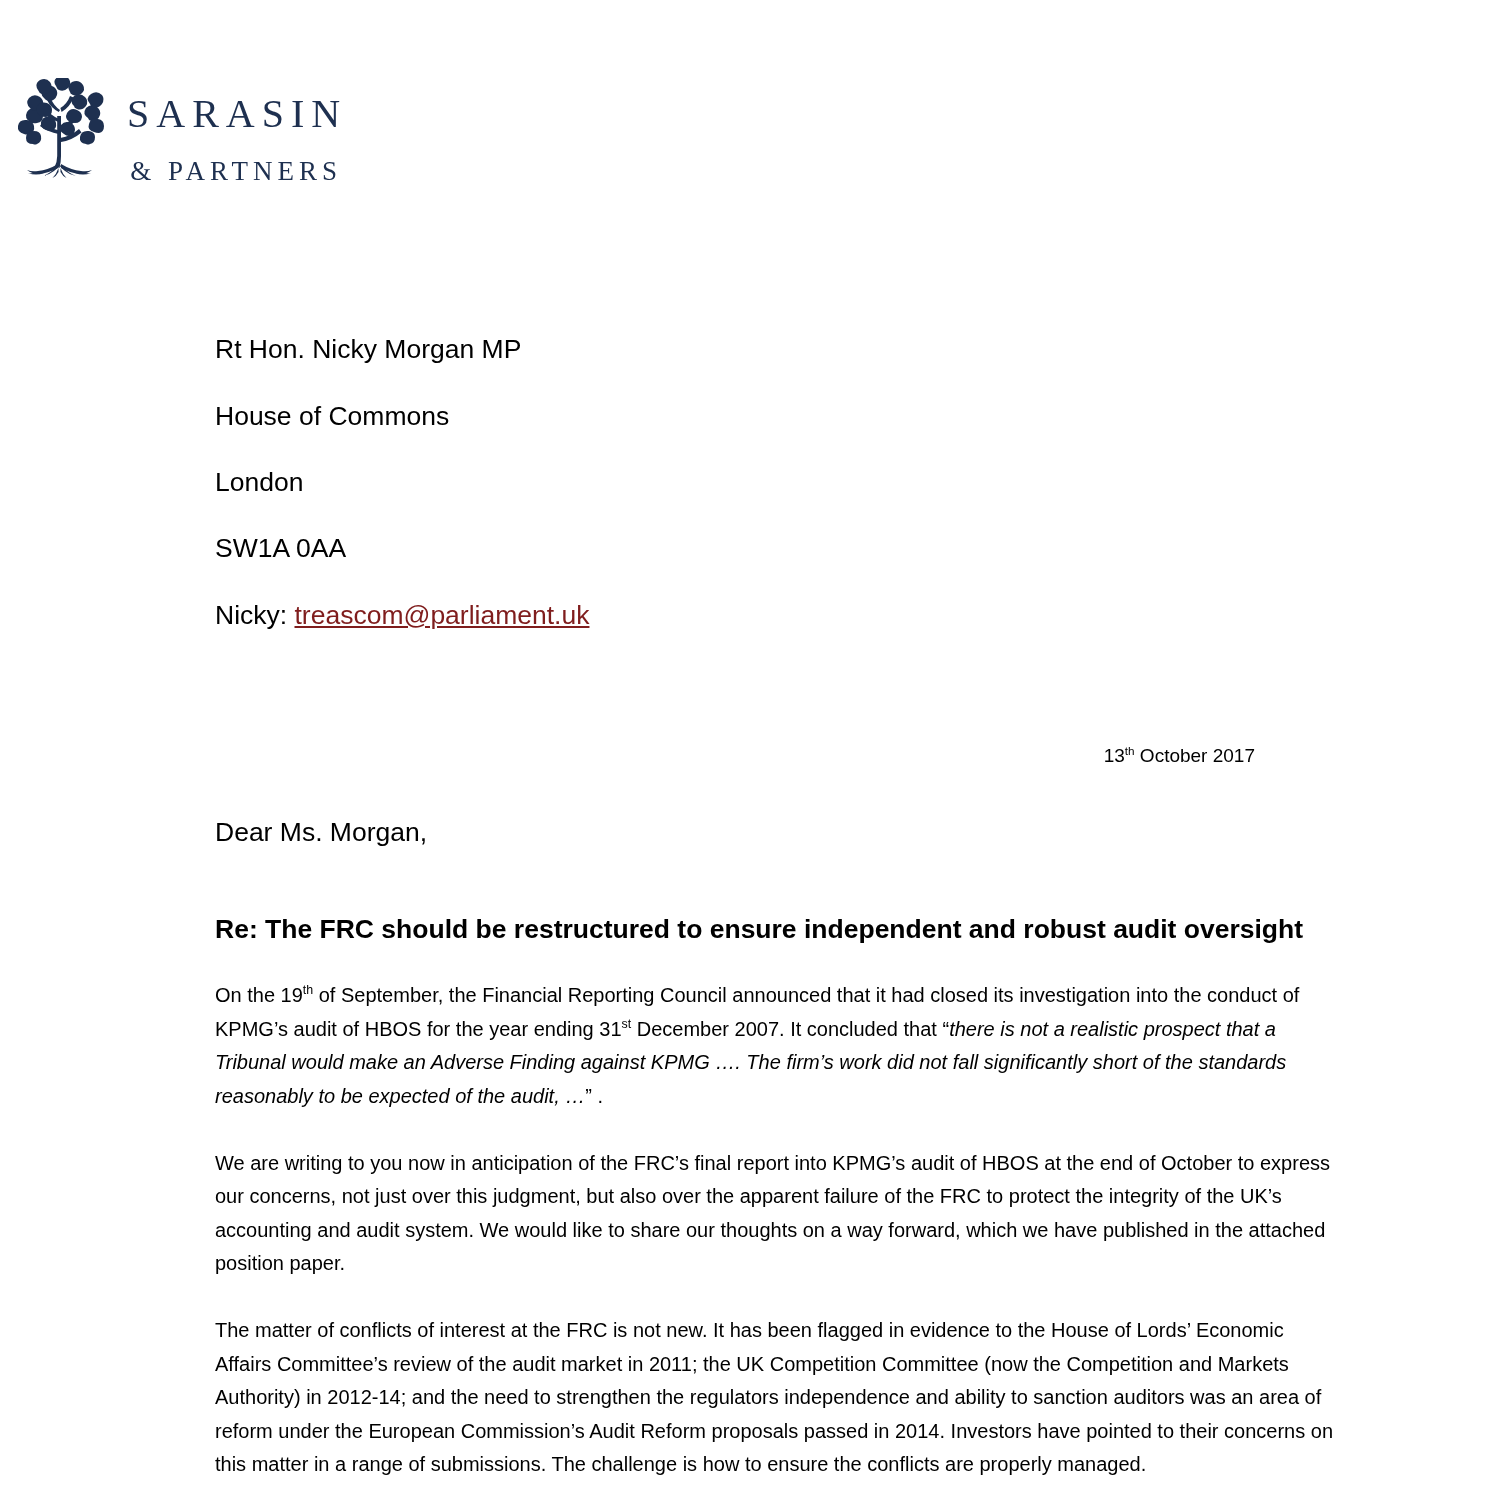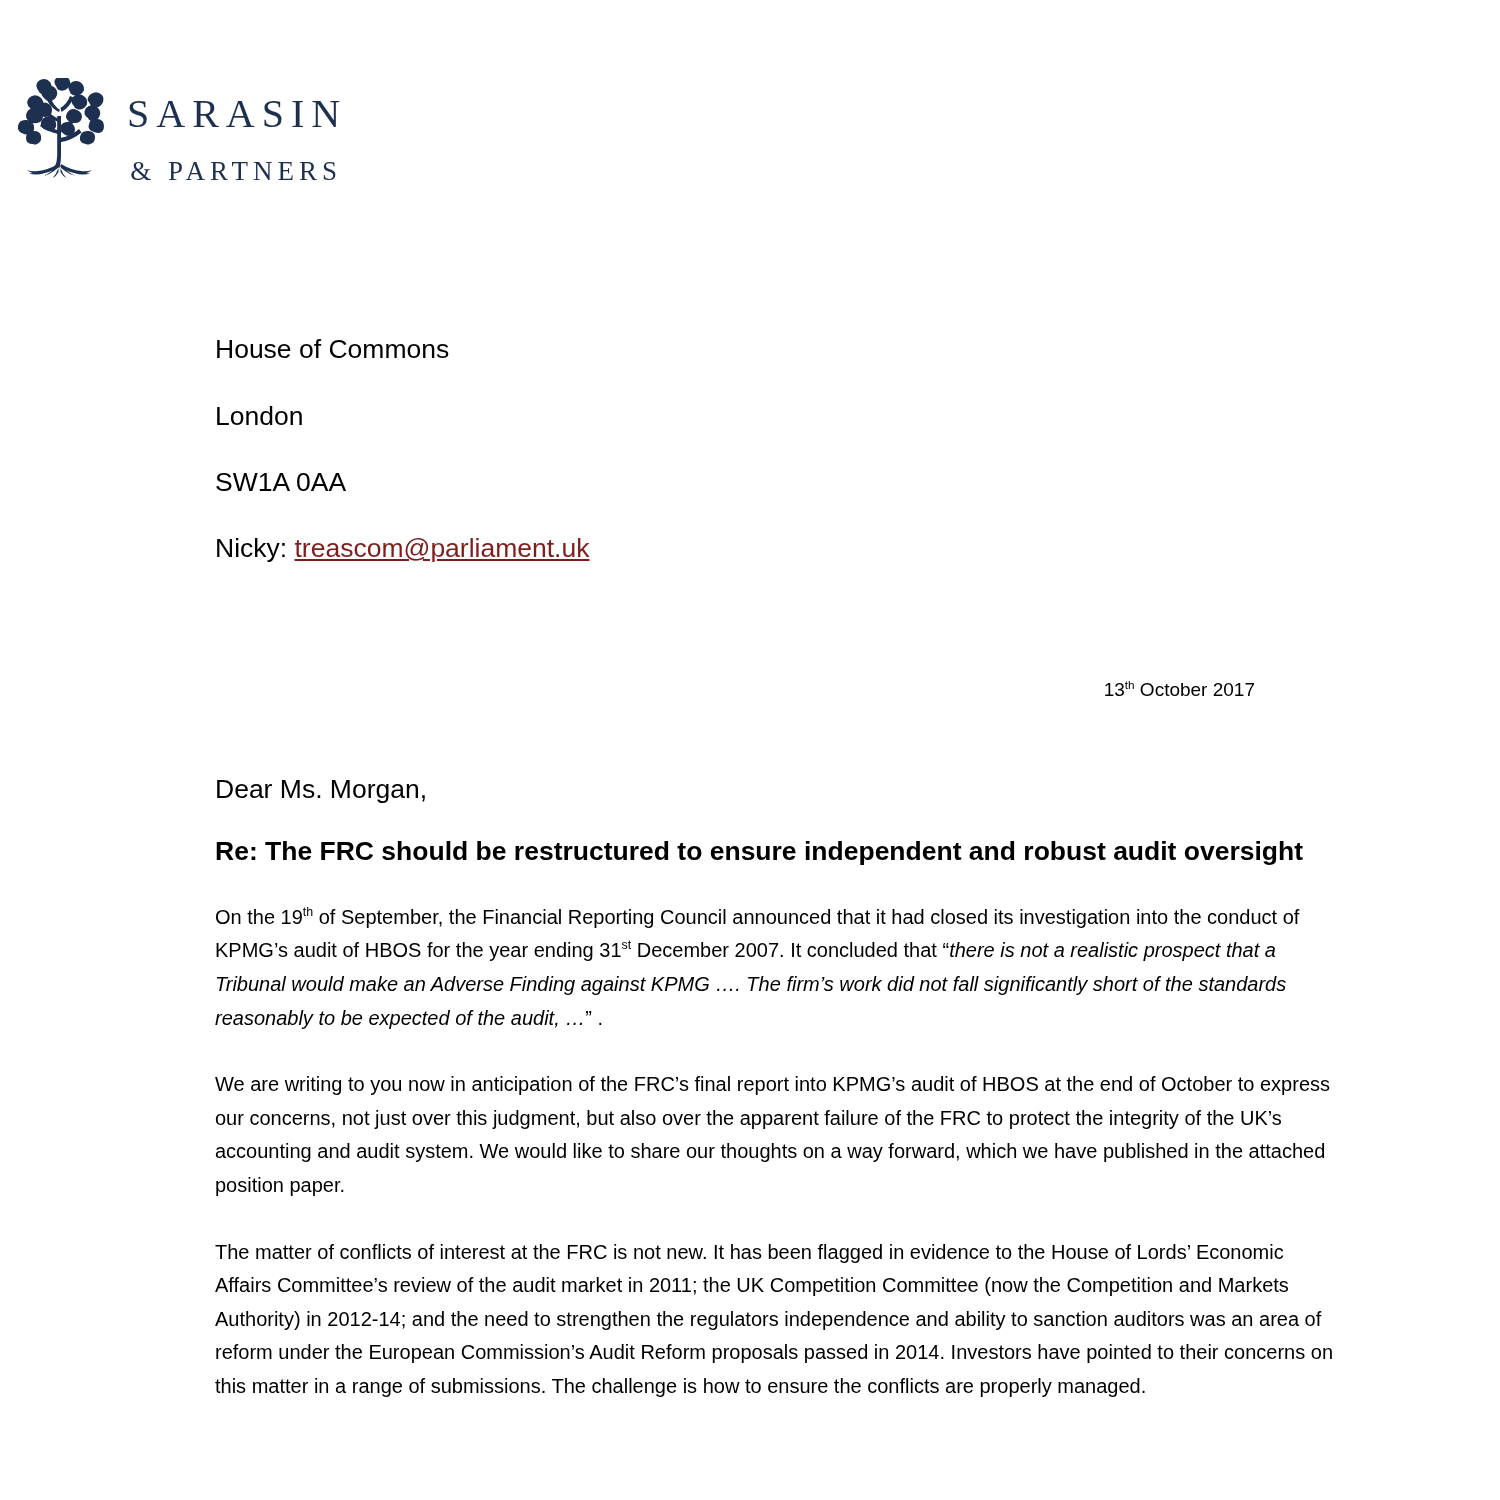--- a/index.html
+++ b/index.html
@@ -84,27 +84,27 @@
 
   .date-line {
     margin-top: 74px;
     text-align: right;
     font-size: 19px;
     line-height: 33px;
     padding-right: 80px;
   }
 
   .salutation {
-    margin-top: 67px;
+    margin-top: 44px;
     font-size: 26.5px;
     line-height: 33px;
   }
 
   .subject {
-    margin-top: 29px;
+    margin-top: 64px;
     font-size: 26.5px;
     line-height: 33px;
     font-weight: bold;
   }
 
   .para {
     margin-top: 33px;
     font-size: 20px;
     line-height: 33.6px;
     text-align: left;
@@ -171,20 +171,21 @@
 
     <div class="logo-wordmark">
       <span class="logo-line1">SARASIN</span>
       <span class="logo-line2">&amp; PARTNERS</span>
     </div>
   </div>
 
   <div class="content">
 
     <div class="recipient">
+      <span class="recipient-line">Rt Hon. Nicky Morgan MP</span>
       <span class="recipient-line">House of Commons</span>
       <span class="recipient-line">London</span>
       <span class="recipient-line">SW1A 0AA</span>
       <span class="email-line"><span>Nicky: </span><a class="email-link" href="#">treascom@parliament.uk</a></span>
     </div>
 
     <div class="date-line"><span>13</span><sup>th</sup><span> October 2017</span></div>
 
     <div class="salutation">Dear Ms. Morgan,</div>
 

